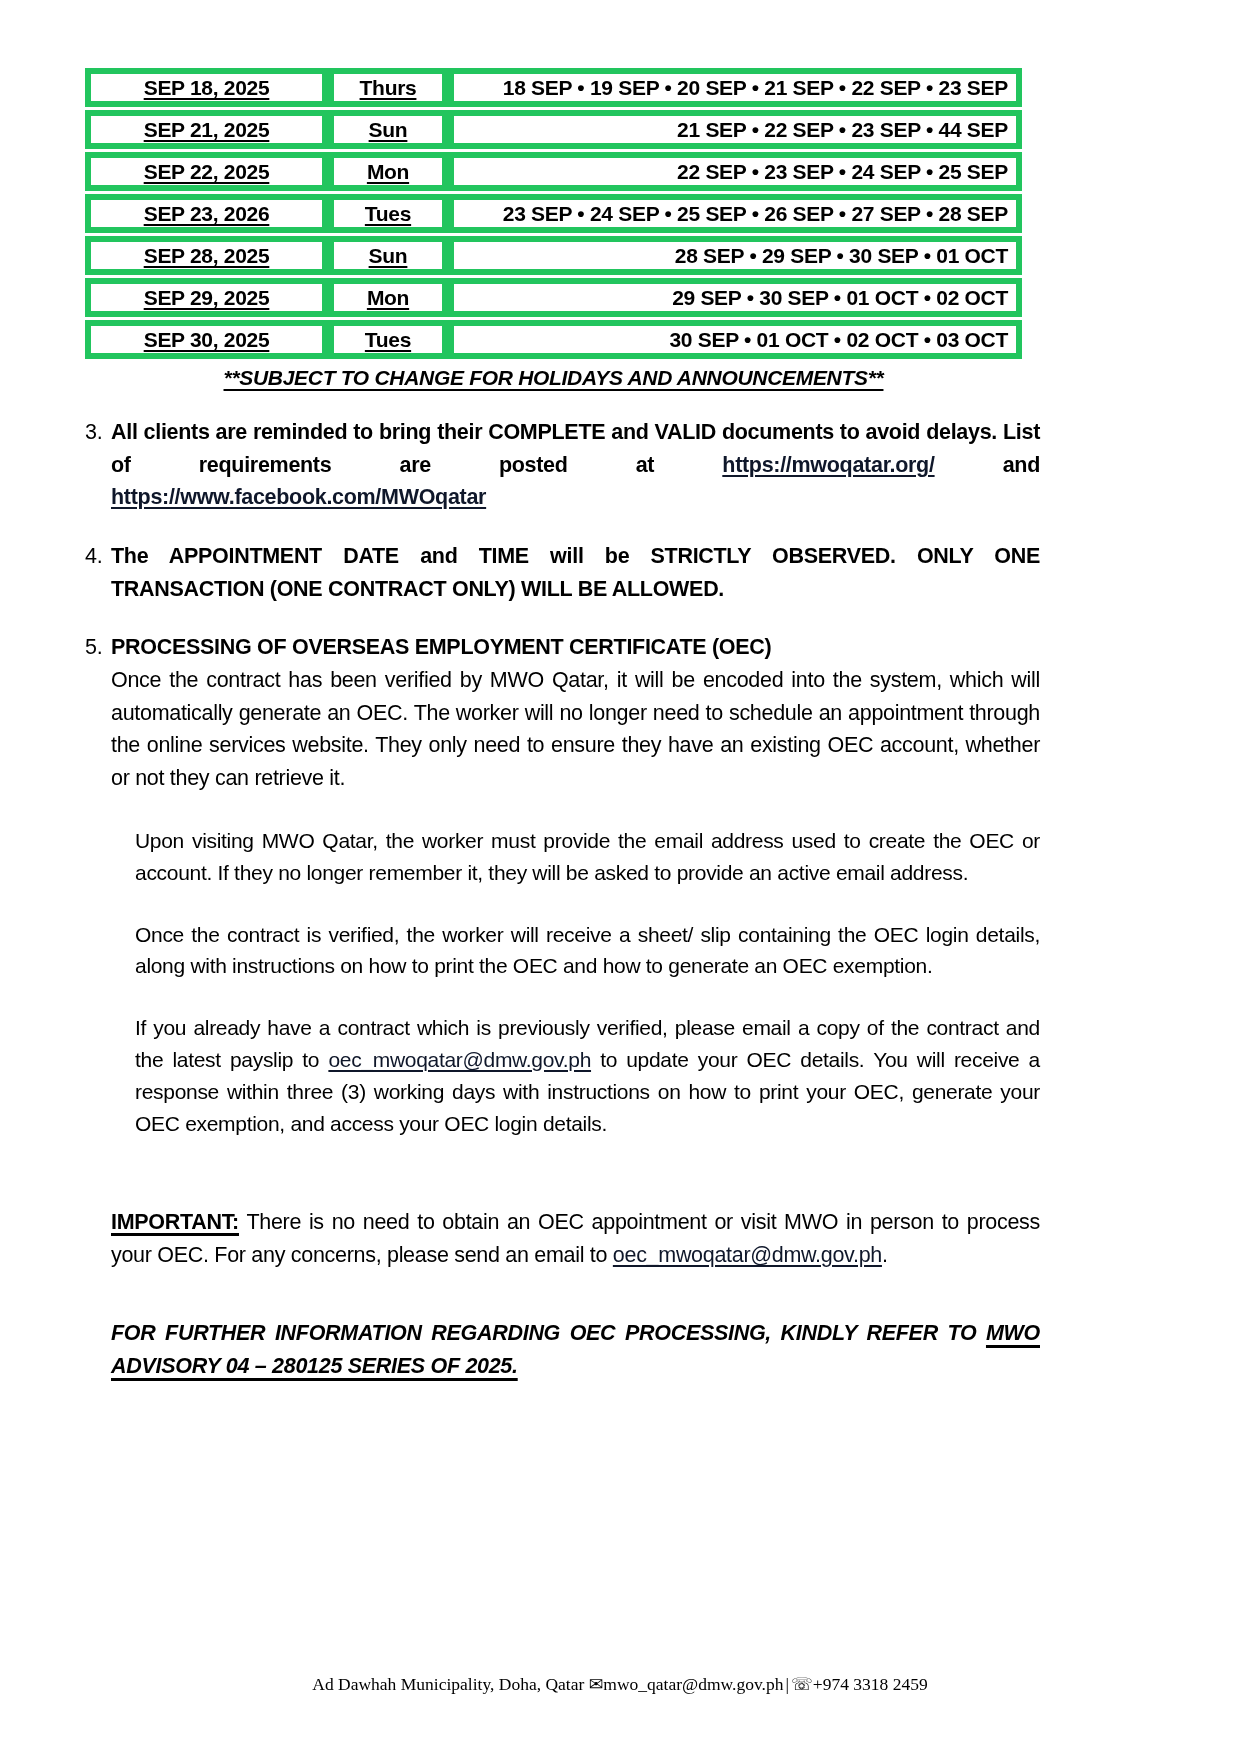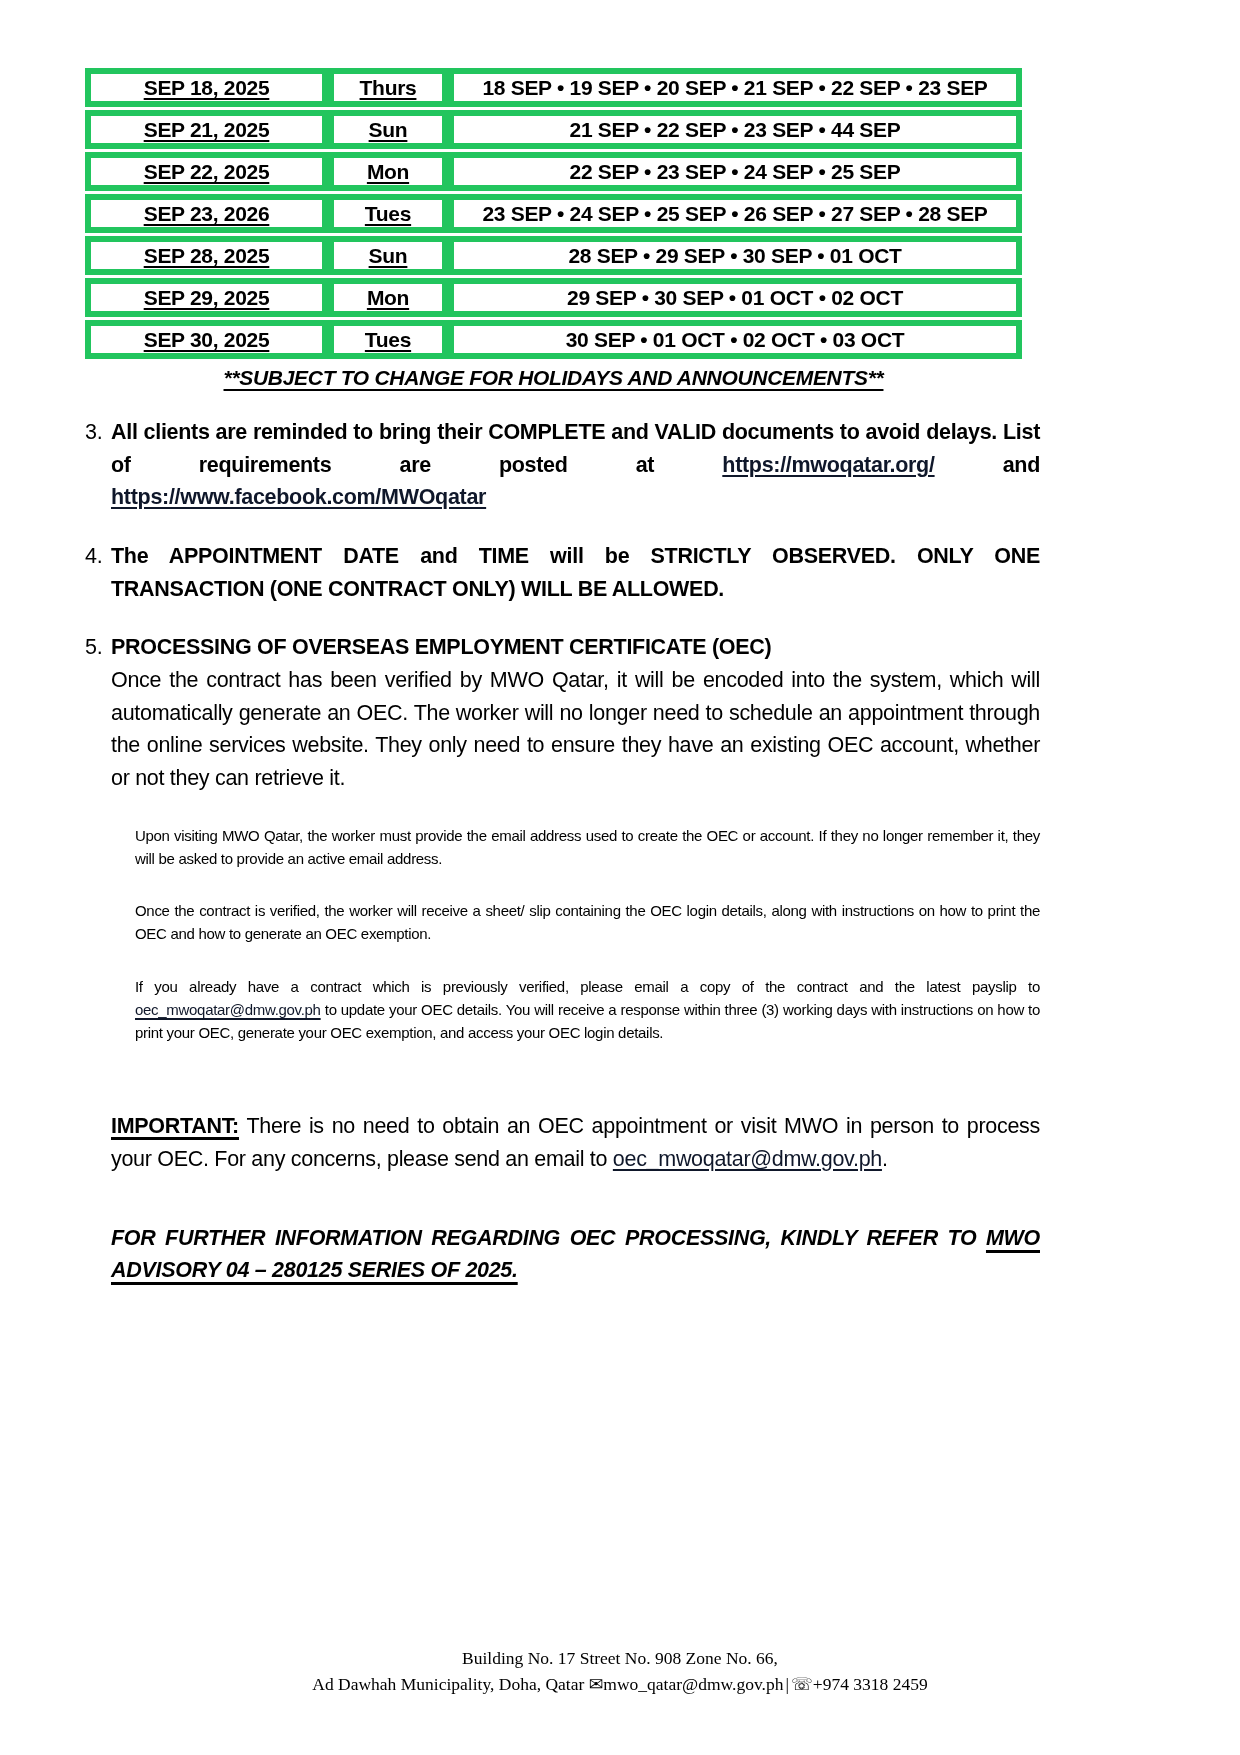--- a/index.html
+++ b/index.html
@@ -28,21 +28,21 @@
     font-size: 21px;
     font-weight: bold;
     line-height: 25px;
     padding: 1px 8px;
     letter-spacing: -0.3px;
     white-space: nowrap;
     overflow: hidden;
   }
   td.cell-date  { width: 243px; text-align: center; }
   td.cell-day   { width: 120px; text-align: center; }
-  td.cell-slots { text-align: center; }
+  td.cell-slots { text-align: right; }
   .u { text-decoration: underline; text-decoration-thickness: 2px; text-underline-offset: 3px; }
 
   .table-note {
     width: 937px;
     text-align: center;
     font-size: 21px;
     font-weight: bold;
     font-style: italic;
     margin-top: 4px;
     letter-spacing: -0.3px;
@@ -59,21 +59,21 @@
   }
   .item .num {
     flex: 0 0 26px;
     font-weight: normal;
   }
   .item .body { flex: 1; text-align: justify; }
   .bold { font-weight: bold; }
 
   .sub-para {
     margin: 30px 0 0 50px;
-    font-size: 15px;
+    font-size: 21px;
     line-height: 1.52;
     text-align: justify;
     letter-spacing: -0.3px;
   }
   .flush-para {
     margin: 0 0 0 26px;
     font-size: 21.5px;
     line-height: 1.52;
     text-align: justify;
     letter-spacing: -0.3px;
@@ -183,15 +183,14 @@
 
   <div class="sub-para"><span>If you already have a contract which is previously verified, please email a copy of the contract and the latest payslip to </span><a class="doclink">oec_mwoqatar@dmw.gov.ph</a><span> to update your OEC details. You will receive a response within three (3) working days with instructions on how to print your OEC, generate your OEC exemption, and access your OEC login details.</span></div>
 
   <div class="flush-para important-para"><span class="imp-label">IMPORTANT:</span><span> There is no need to obtain an OEC appointment or visit MWO in person to process your OEC. For any concerns, please send an email to </span><a class="doclink">oec_mwoqatar@dmw.gov.ph</a><span>.</span></div>
 
   <div class="flush-para further-para"><span>FOR FURTHER INFORMATION REGARDING OEC PROCESSING, KINDLY REFER TO </span><span class="u2">MWO ADVISORY 04 – 280125 SERIES OF 2025.</span><span></span></div>
 
 </div>
 
 <div class="footer">
-  <div>Building No. 17 Street No. 908 Zone No. 66,</div>
   <div><span>Ad Dawhah Municipality, Doha, Qatar </span><span>✉</span><span>mwo_qatar@dmw.gov.ph</span><span class="bar">|</span><span>☏</span><span>+974 3318 2459</span></div>
 </div>
 
 </body></html>

